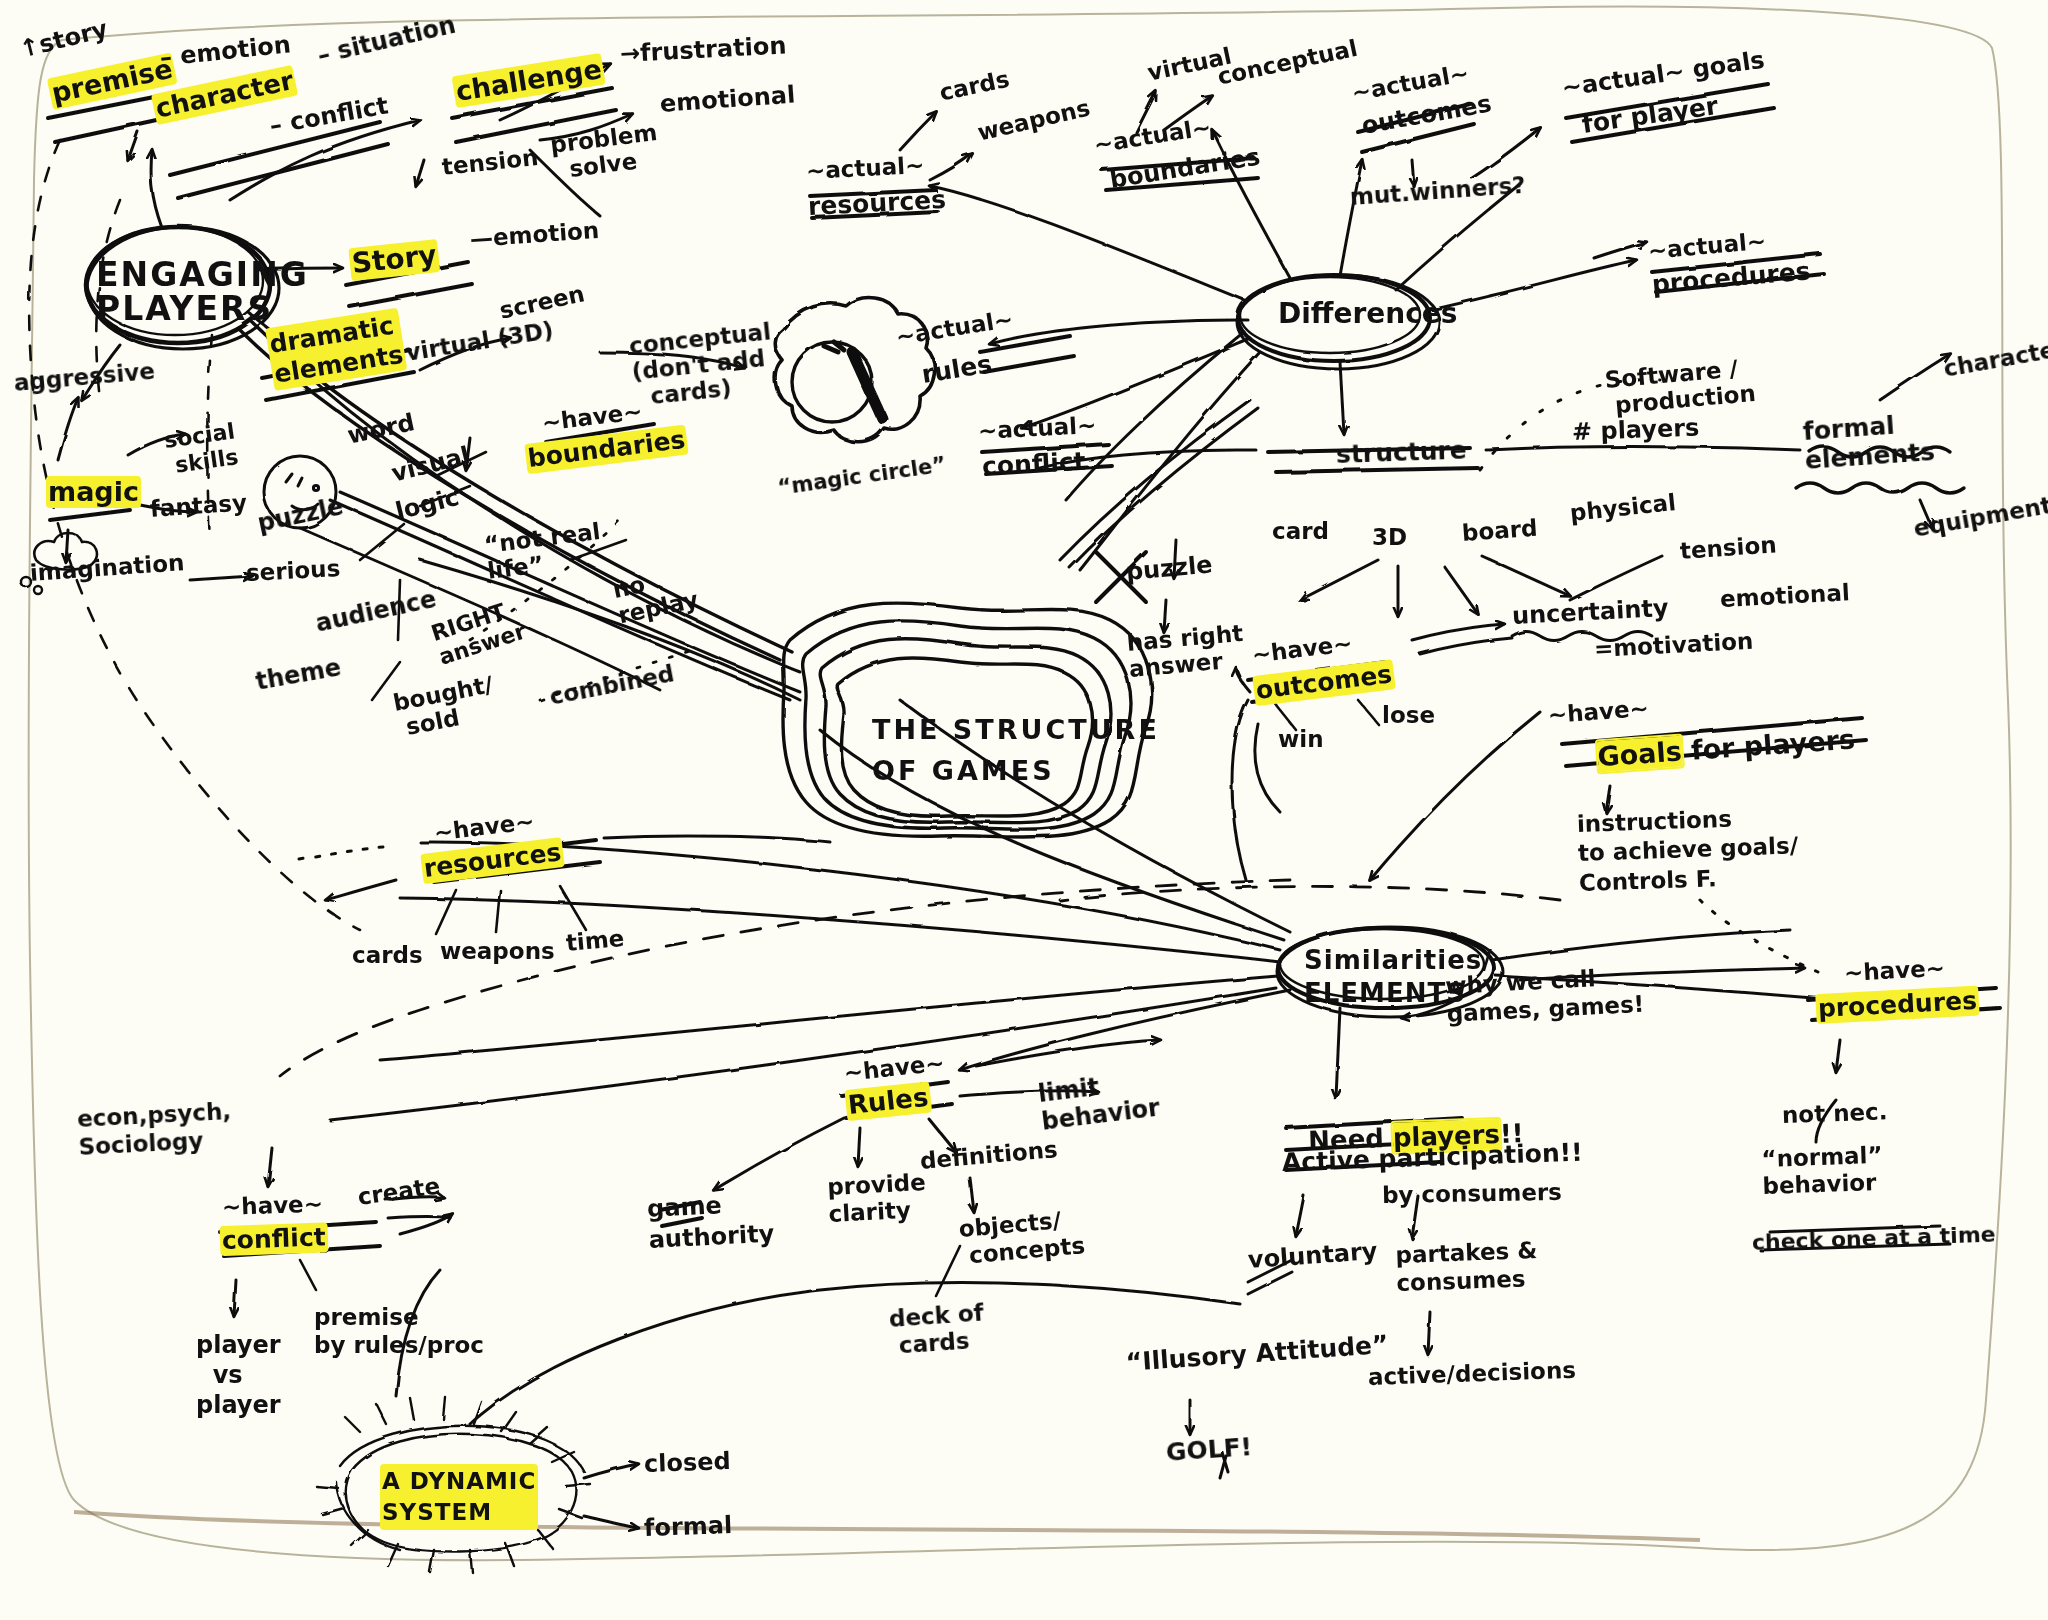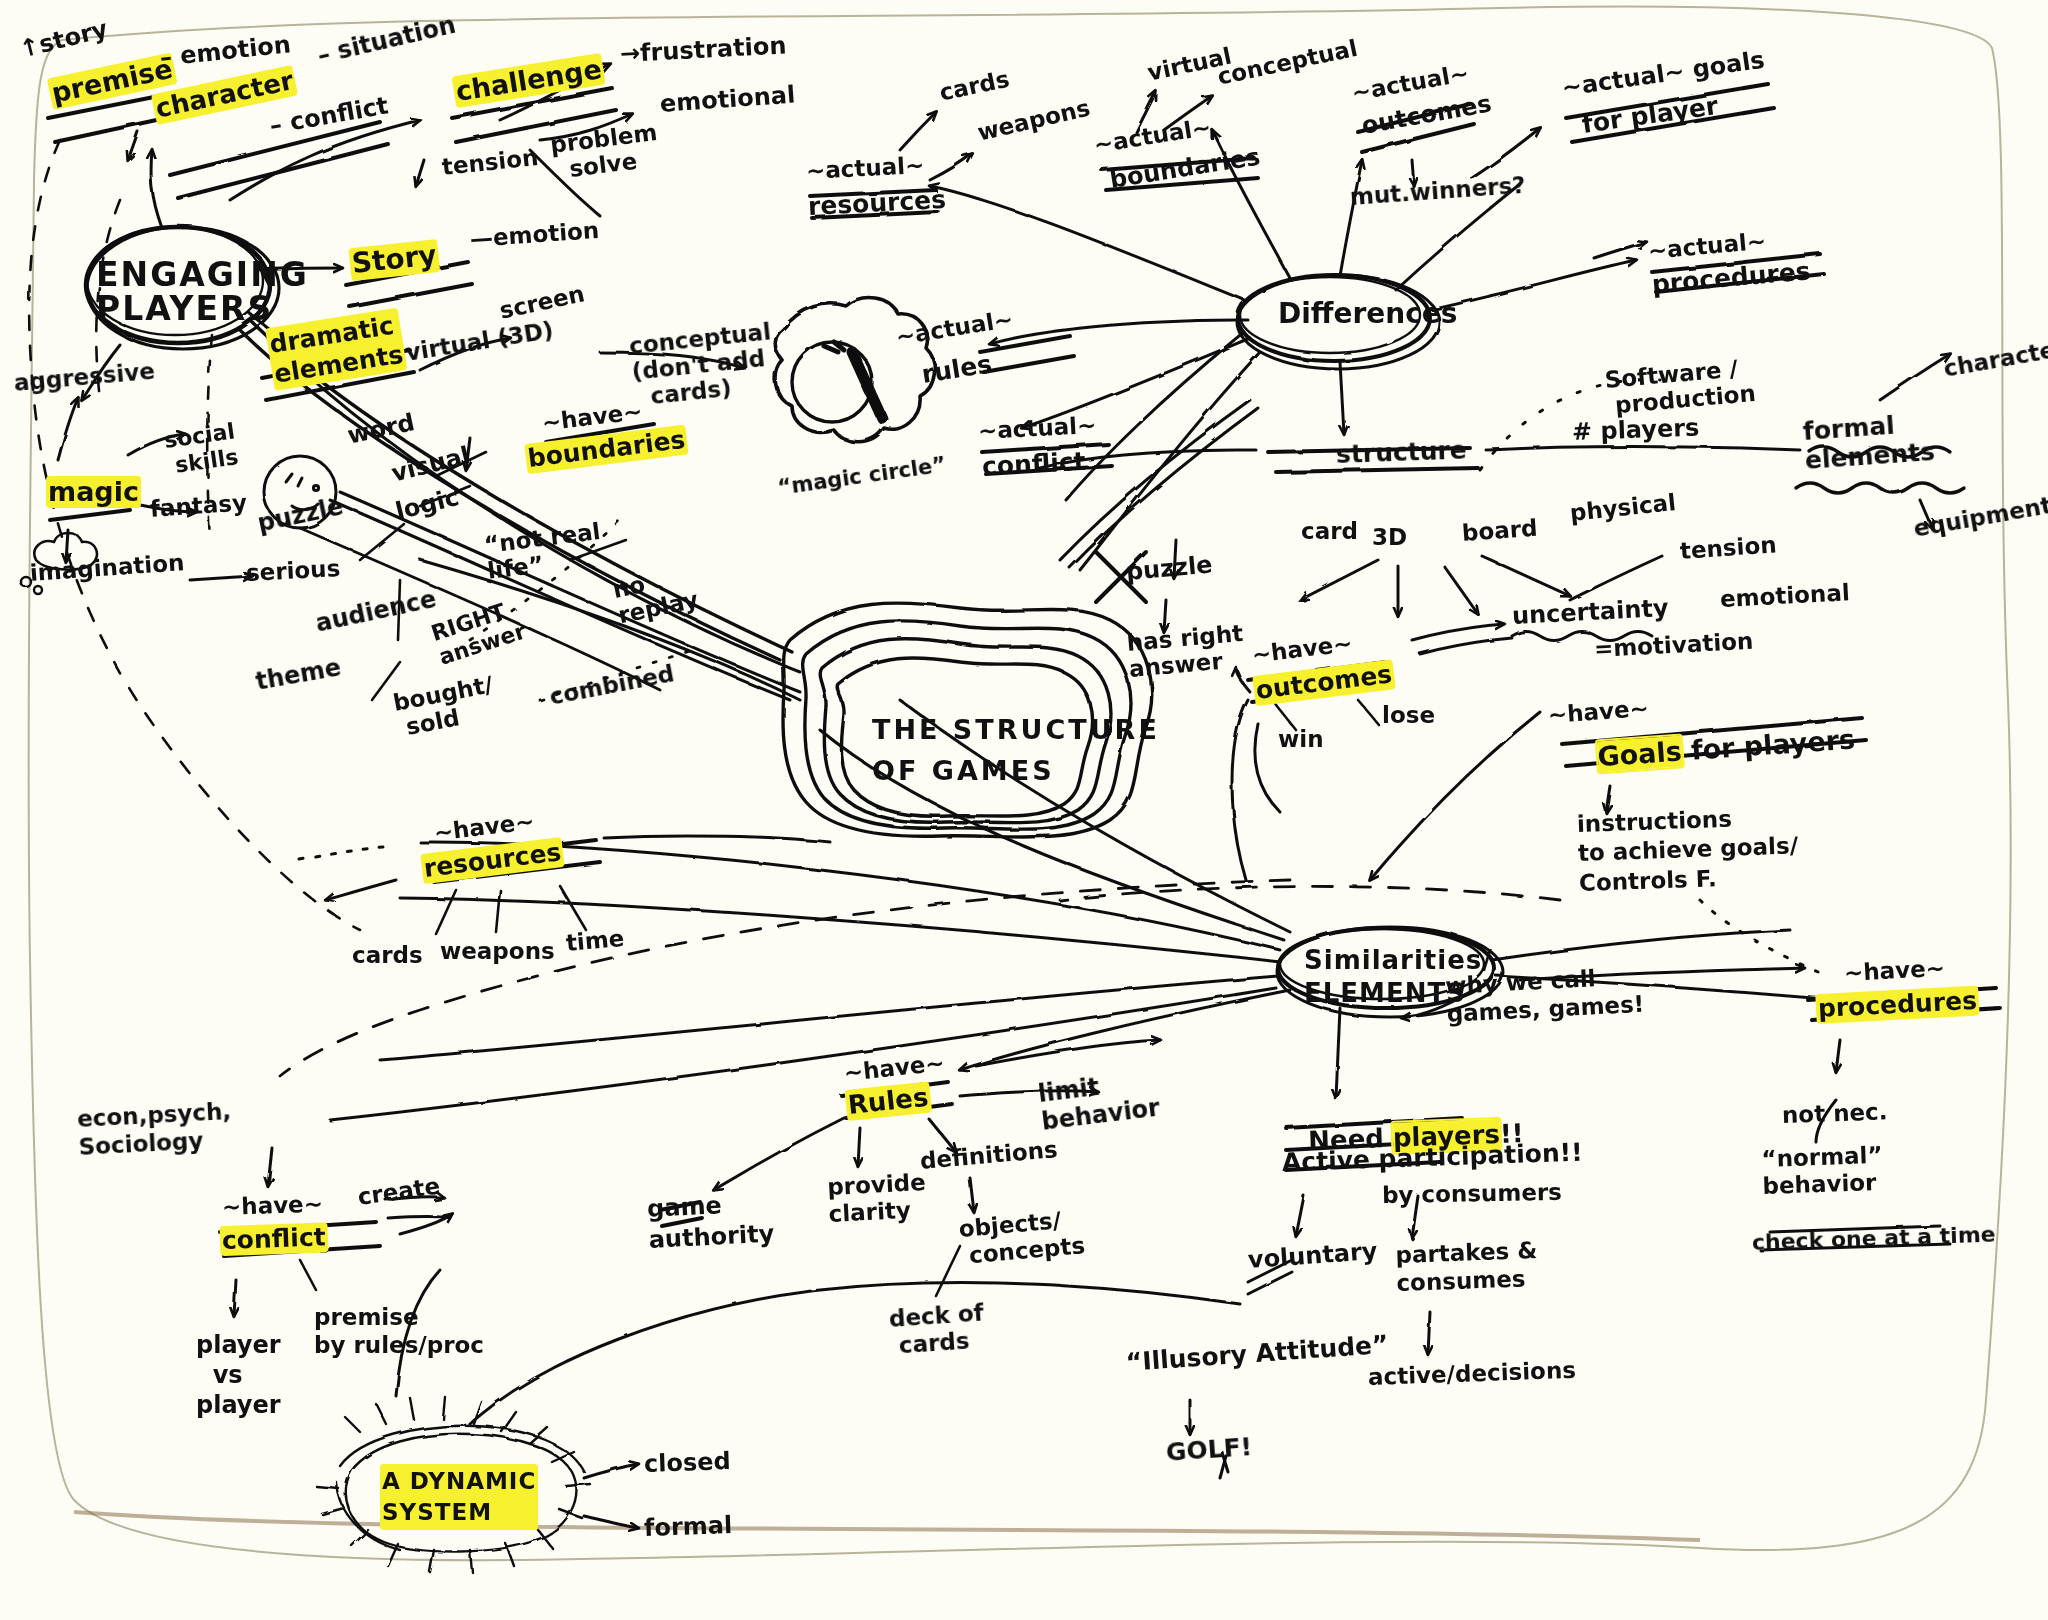--- a/index.html
+++ b/index.html
@@ -391,21 +391,21 @@
   <div class="lbl" style="left:1350px;top:186px;font-size:23px;transform:rotate(-4deg);">mut.winners?</div>
   <div class="lbl" style="left:1562px;top:76px;font-size:24px;transform:rotate(-8deg);">~actual~ goals</div>
   <div class="lbl" style="left:1582px;top:112px;font-size:25px;transform:rotate(-8deg);">for player</div>
   <div class="lbl" style="left:1648px;top:240px;font-size:23px;transform:rotate(-5deg);">~actual~</div>
   <div class="lbl" style="left:1652px;top:272px;font-size:25px;transform:rotate(-5deg);">procedures</div>
 
   <div class="lbl" style="left:1606px;top:368px;font-size:23px;line-height:1.12;transform:rotate(-5deg);">Software /
  production</div>
   <div class="lbl" style="left:1572px;top:420px;font-size:24px;transform:rotate(-2deg);"># players</div>
   <div class="lbl" style="left:1336px;top:442px;font-size:25px;transform:rotate(-2deg);">structure</div>
-  <div class="lbl" style="left:1272px;top:520px;font-size:23px;margin-left:29px;">card</div>
+  <div class="lbl" style="left:1272px;top:520px;font-size:23px;">card</div>
   <div class="lbl" style="left:1372px;top:526px;font-size:23px;">3D</div>
   <div class="lbl" style="left:1462px;top:522px;font-size:23px;transform:rotate(-4deg);">board</div>
   <div class="lbl" style="left:1570px;top:502px;font-size:23px;transform:rotate(-6deg);">physical</div>
   <div class="lbl" style="left:1804px;top:418px;font-size:25px;line-height:1.14;transform:rotate(-4deg);">formal
 elements</div>
   <div class="lbl" style="left:1944px;top:358px;font-size:23px;transform:rotate(-10deg);">characters</div>
   <div class="lbl" style="left:1914px;top:518px;font-size:23px;transform:rotate(-10deg);">equipment</div>
   <div class="lbl" style="left:1512px;top:604px;font-size:24px;transform:rotate(-3deg);">uncertainty</div>
   <div class="lbl" style="left:1680px;top:540px;font-size:23px;transform:rotate(-4deg);">tension</div>
   <div class="lbl" style="left:1720px;top:588px;font-size:23px;transform:rotate(-3deg);">emotional</div>

